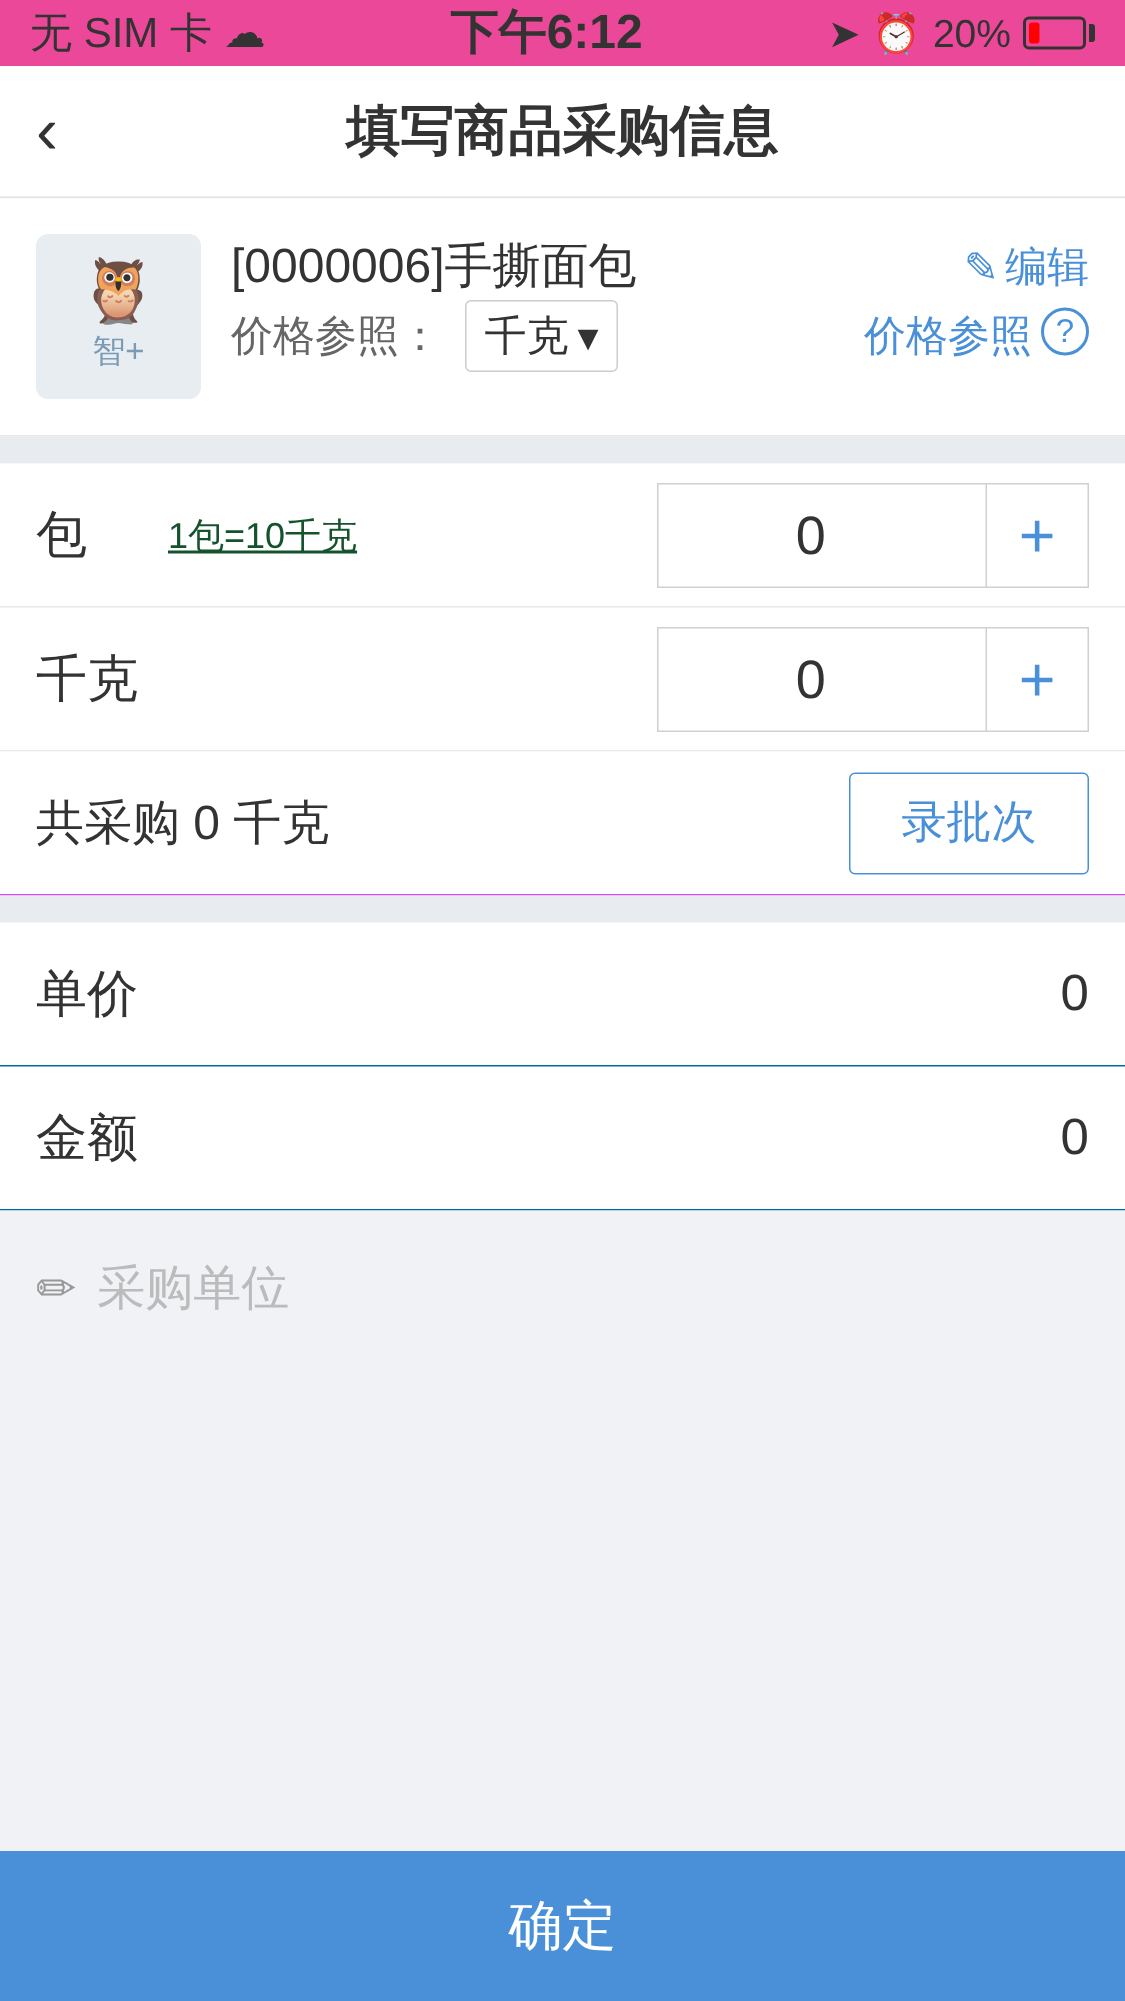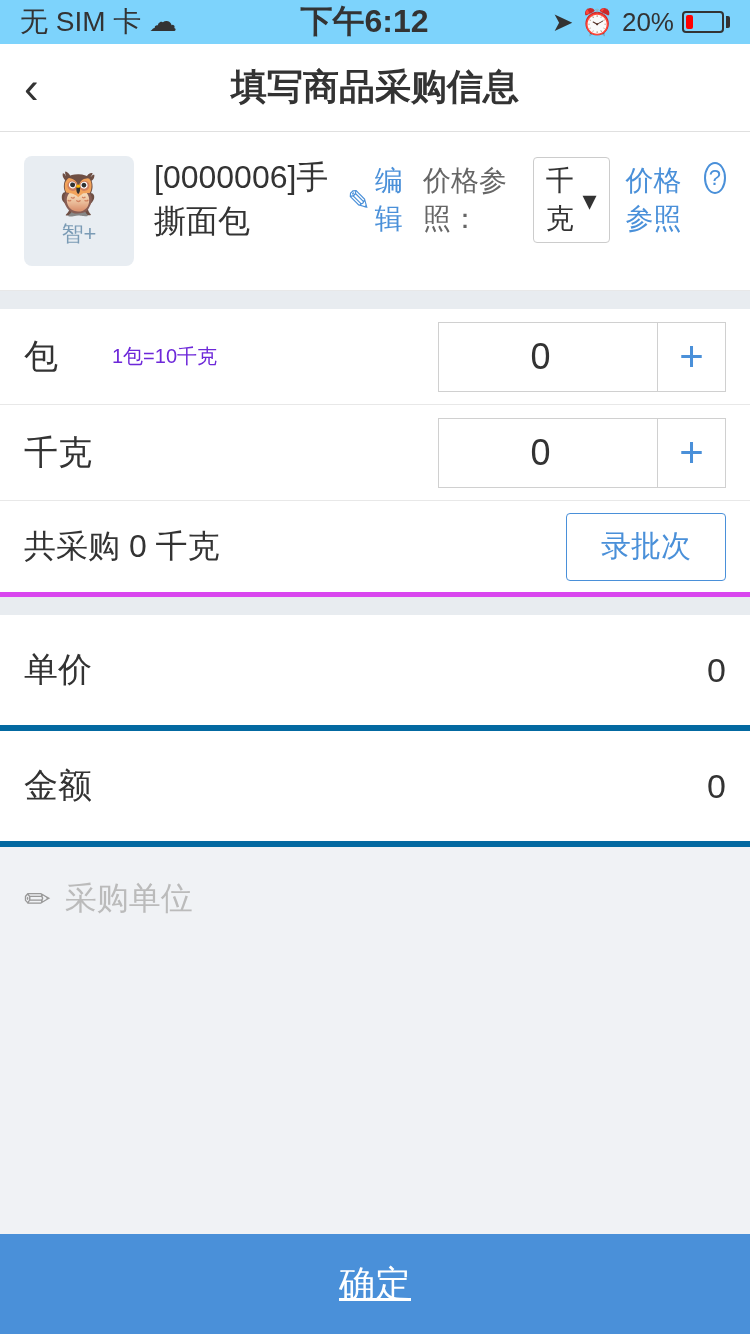--- a/index.html
+++ b/index.html
@@ -9,21 +9,21 @@
       min-height: 1334px;
       font-family: -apple-system, "PingFang SC", "Helvetica Neue", Arial, sans-serif;
       background: #f0f2f5;
       color: #333;
       font-size: 32px;
     }
 
     
     .status-bar {
       height: 44px;
-      background: #7dd3fc;
+      background: #ec4899;
       display: flex;
       align-items: center;
       justify-content: space-between;
       padding: 0 20px;
       font-size: 28px;
       font-weight: 500;
     }
     .status-left {
       display: flex;
       align-items: center;
@@ -117,22 +117,21 @@
       line-height: 1;
     }
     .product-thumb-label {
       font-size: 22px;
       color: #7a9bb5;
       margin-top: 4px;
     }
     .product-info {
       flex: 1;
       display: flex;
-      flex-direction: row;
-      gap: 16px;
+      flex-direction: column;
     }
     .product-name-row {
       display: flex;
       justify-content: space-between;
       align-items: center;
     }
     .product-name {
       font-size: 32px;
       color: #333;
       font-weight: 500;
@@ -191,24 +190,25 @@
       padding: 0 24px;
       height: 96px;
       border-bottom: 1px solid #e8e8e8;
     }
     .input-row-label {
       font-size: 34px;
       color: #333;
       min-width: 80px;
     }
     .input-row-sublabel {
-      font-size: 20px;
-      color: #6d28d9;
+      font-size: 24px;
+      color: #14532d;
       margin-left: 8px;
       flex: 1;
+      text-decoration: underline;
     }
     .input-box-wrap {
       display: flex;
       align-items: center;
       gap: 0;
     }
     .input-box {
       width: 220px;
       height: 70px;
       border: 1px solid #d0d0d0;
@@ -232,21 +232,21 @@
       cursor: pointer;
     }
 
     
     .summary-row {
       display: flex;
       align-items: center;
       padding: 0 24px;
       height: 96px;
       background: #fff;
-      border-bottom: 5px solid #d946ef;
+      border-bottom: 1px solid #d946ef;
     }
     .summary-text {
       font-size: 32px;
       color: #333;
       flex: 1;
     }
     .batch-btn {
       width: 160px;
       height: 68px;
       border: 1px solid #4a90d9;
@@ -262,22 +262,22 @@
 
     
     .price-section {
       background: #fff;
       margin-top: 0;
     }
     .price-row {
       display: flex;
       align-items: center;
       padding: 0 24px;
-      height: 116px;
-      border-bottom: 6px solid #0369a1;
+      height: 96px;
+      border-bottom: 1px solid #0369a1;
     }
     .price-row-label {
       font-size: 34px;
       color: #333;
       flex: 1;
     }
     .price-row-value {
       font-size: 34px;
       color: #333;
     }
@@ -315,21 +315,20 @@
       background: #4a90d9;
       display: flex;
       align-items: center;
       justify-content: center;
       cursor: pointer;
     }
     .confirm-btn-label {
       font-size: 36px;
       color: #fff;
       font-weight: 500;
-      text-decoration: underline;
     }
 
     .main-content {
       padding-bottom: 100px;
     }
   </style>
 </head>
 <body>
 
 <div class="main-content">

